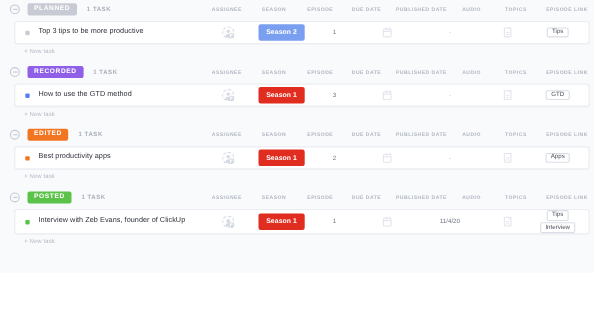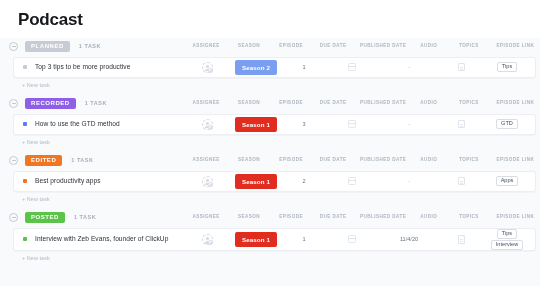--- a/index.html
+++ b/index.html
@@ -315,21 +315,20 @@
     color: #b3b8c4;
     padding: 4px 0 6px 22px;
     letter-spacing: 0.1px;
   }
 </style>
 </head>
 <body>
 
 <div class="app">
 
-  <div class="page-title">Podcast</div>
 
   <div class="board" id="board">
       <div class="group">
         <div class="group-header">
           <div class="collapse-toggle"></div>
           <span class="status-badge" style="background: rgb(200, 203, 211);">PLANNED</span>
           <span class="task-count">1 TASK</span>
           <div class="col-head-strip">
             <div class="col-head c-assignee">ASSIGNEE</div>
             <div class="col-head c-season">SEASON</div>

